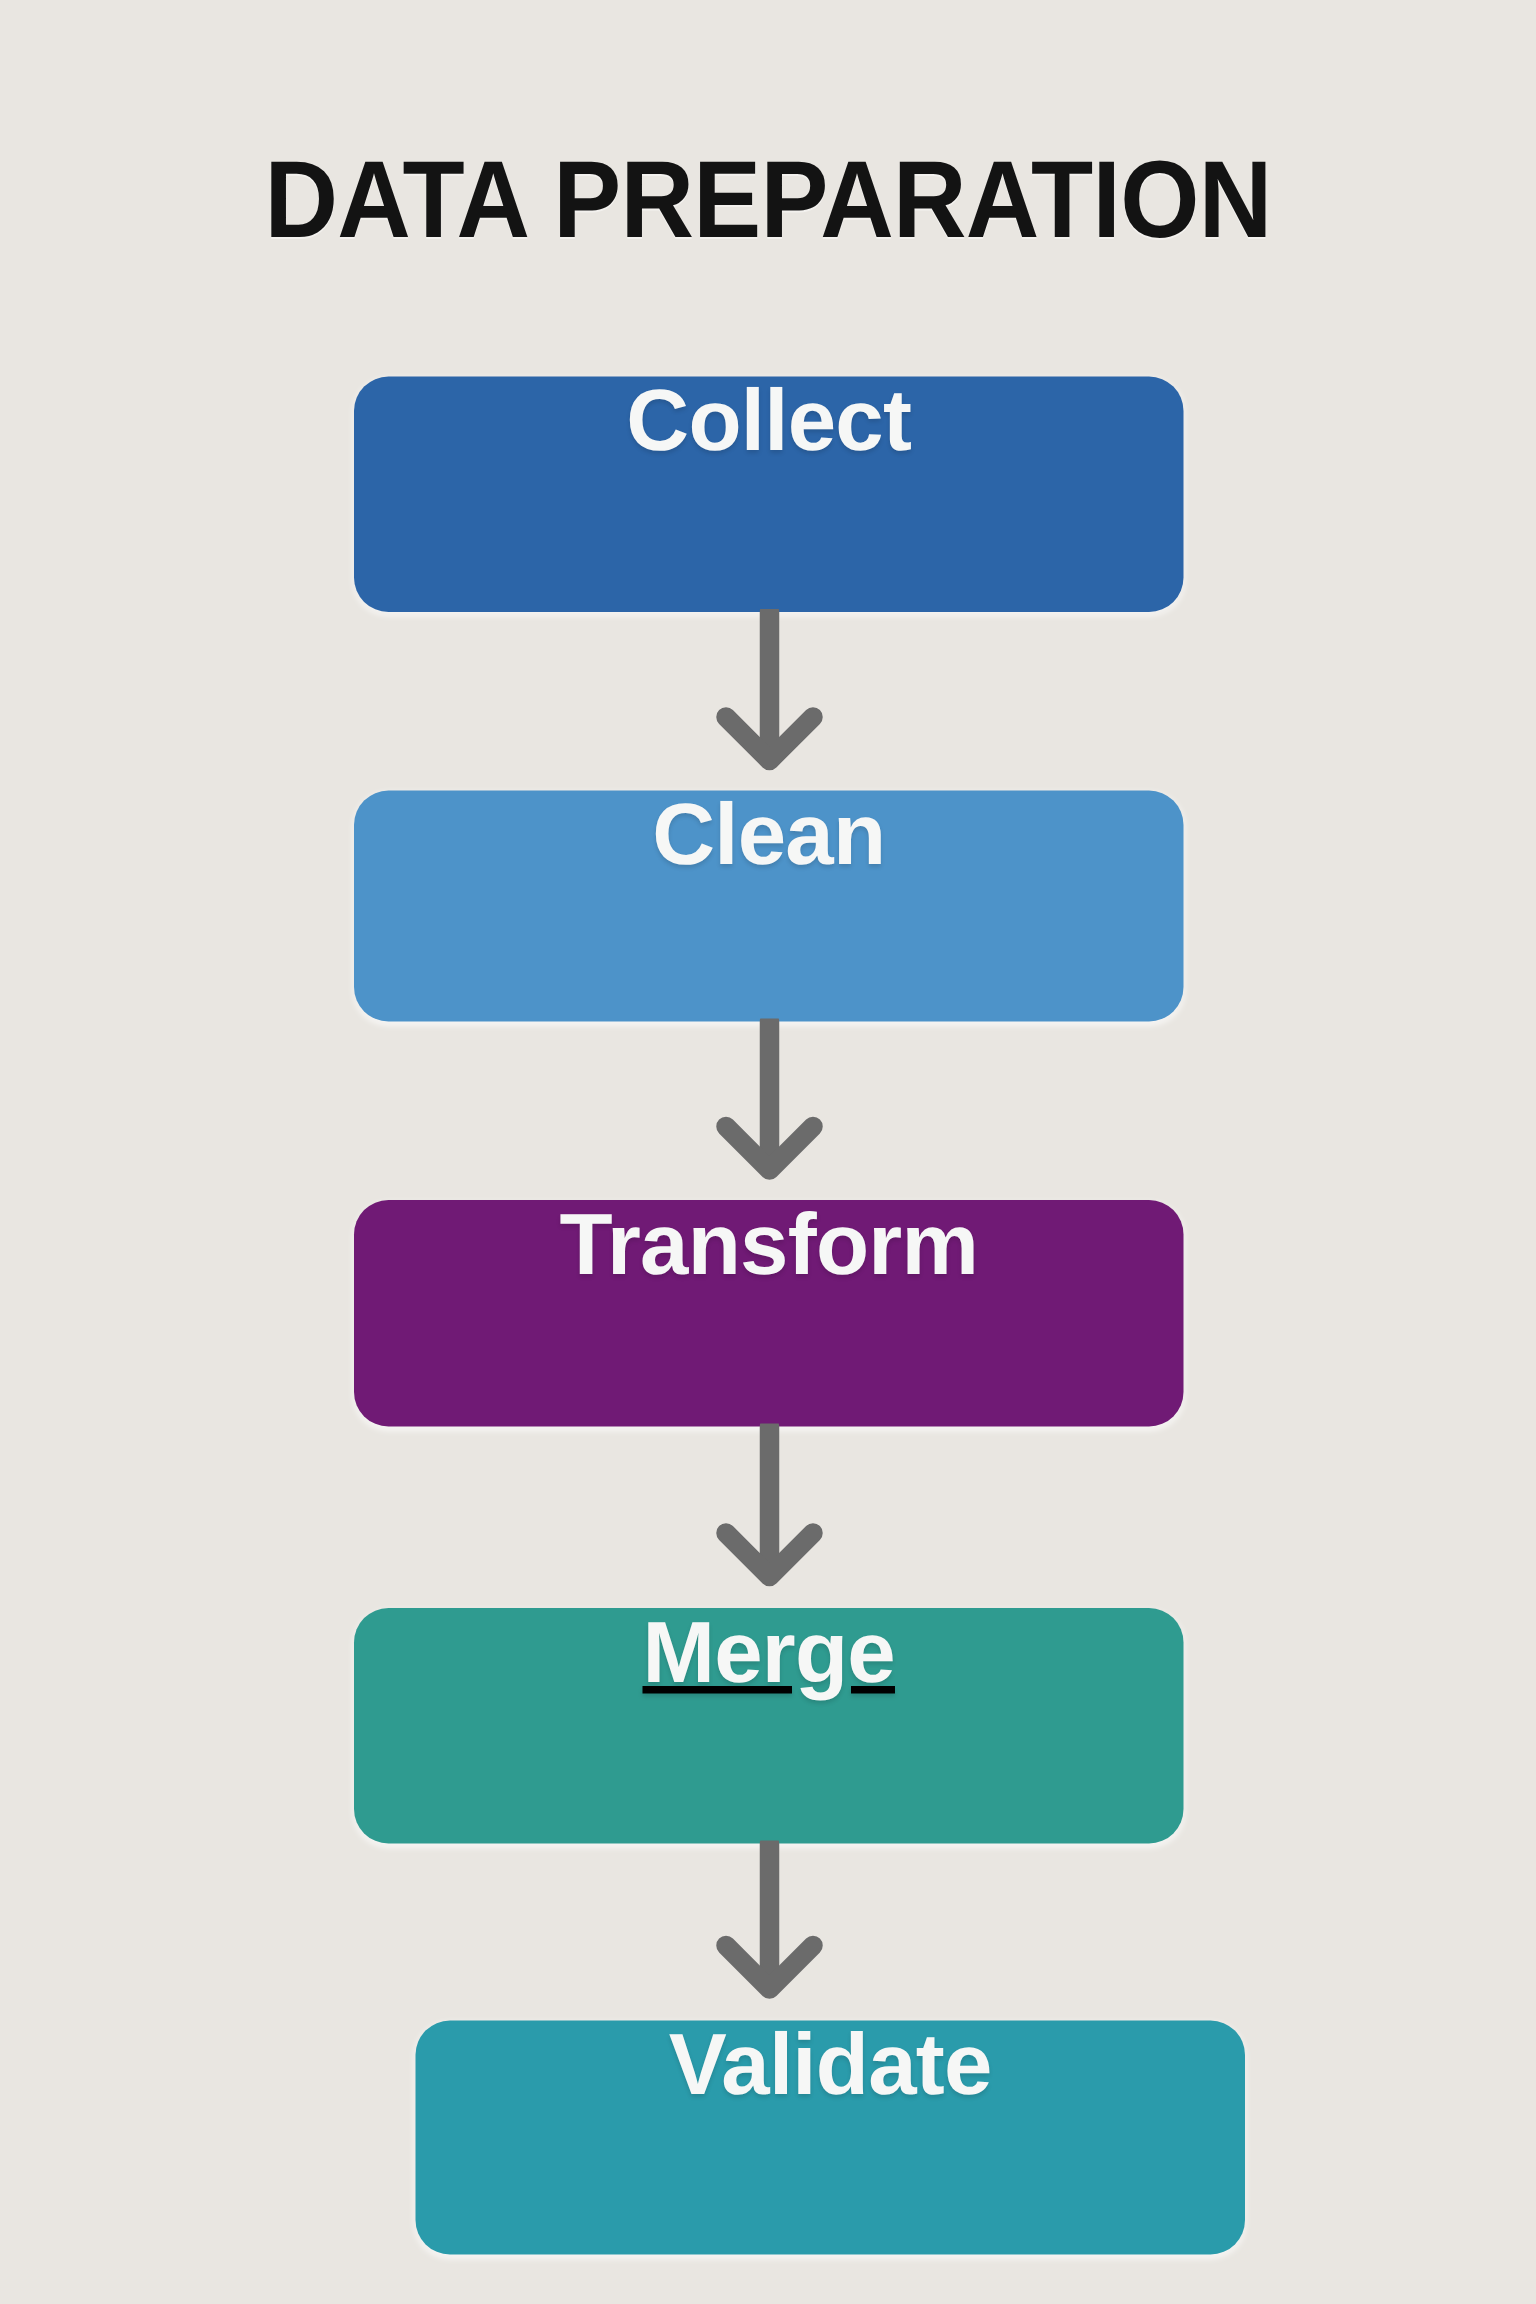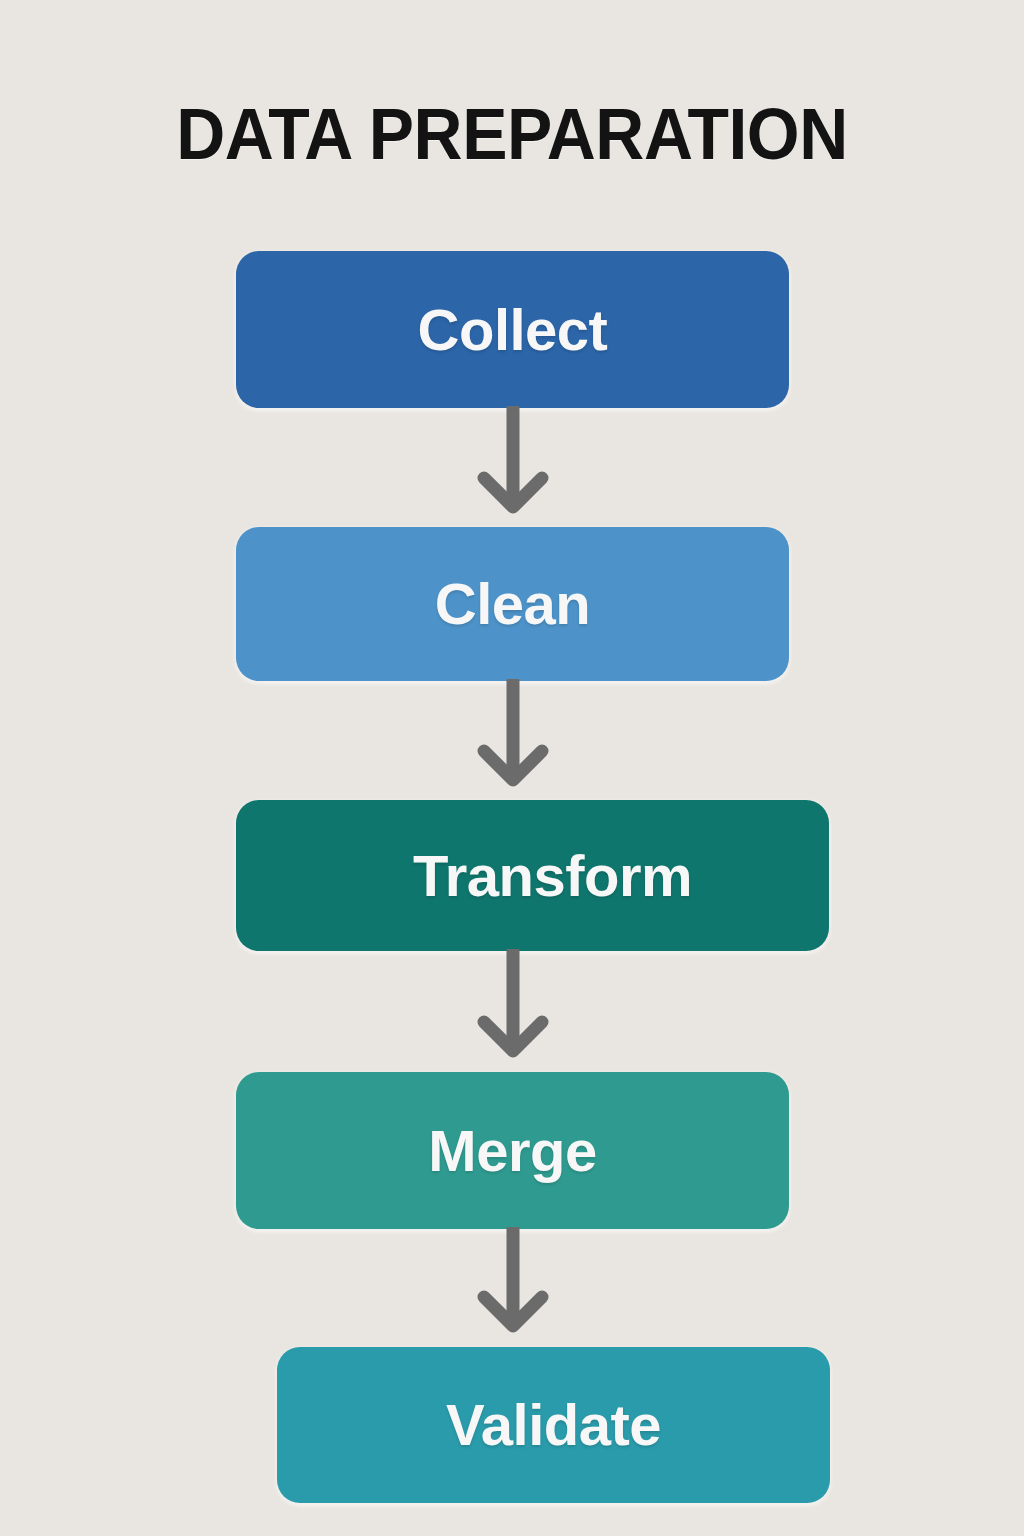--- a/index.html
+++ b/index.html
@@ -40,21 +40,21 @@
     text-shadow: 0 1px 0 rgba(255,255,255,0.45);
   }
 
   
   .flow-node {
     position: absolute;
     left: 236px;
     width: 553px;
     border-radius: 23px;
     display: flex;
-    align-items: center;
+    align-items: flex-start;
     justify-content: center;
     box-shadow: 0 2px 5px rgba(255,255,255,0.85),
                 0 1px 2px rgba(0,0,0,0.06);
   }
   .flow-node .node-label {
     color: #f6f7f6;
     font-family: "Liberation Sans", sans-serif;
     font-weight: bold;
     font-size: 58px;
     line-height: 60px;
@@ -107,34 +107,34 @@
 
   <div class="flow-arrow" id="arrow-1">
     <svg viewBox="0 0 96 123" preserveAspectRatio="none">
       <g fill="none" stroke="#6b6b6b" stroke-width="13" stroke-linecap="round" stroke-linejoin="round">
         <path d="M48 2 L48 98"></path>
         <path d="M19 72 L48 101 L77 72"></path>
       </g>
     </svg>
   </div>
 
-  <div class="flow-node" id="node-2" style="background: #0f766e; padding-left: 40px;">
+  <div class="flow-node" id="node-2" style="background: #701a75;">
     <span class="node-label" style="color: rgb(246, 247, 246);">Transform</span>
   </div>
 
   <div class="flow-arrow" id="arrow-2">
     <svg viewBox="0 0 96 124" preserveAspectRatio="none">
       <g fill="none" stroke="#6b6b6b" stroke-width="13" stroke-linecap="round" stroke-linejoin="round">
         <path d="M48 2 L48 99"></path>
         <path d="M19 73 L48 102 L77 73"></path>
       </g>
     </svg>
   </div>
 
-  <div class="flow-node" id="node-3" style="background: rgb(47, 155, 144);">
+  <div class="flow-node" id="node-3" style="background: rgb(47, 155, 144); text-decoration: underline;">
     <span class="node-label" style="color: rgb(246, 247, 246);">Merge</span>
   </div>
 
   <div class="flow-arrow" id="arrow-3">
     <svg viewBox="0 0 96 121" preserveAspectRatio="none">
       <g fill="none" stroke="#6b6b6b" stroke-width="13" stroke-linecap="round" stroke-linejoin="round">
         <path d="M48 2 L48 96"></path>
         <path d="M19 70 L48 99 L77 70"></path>
       </g>
     </svg>

